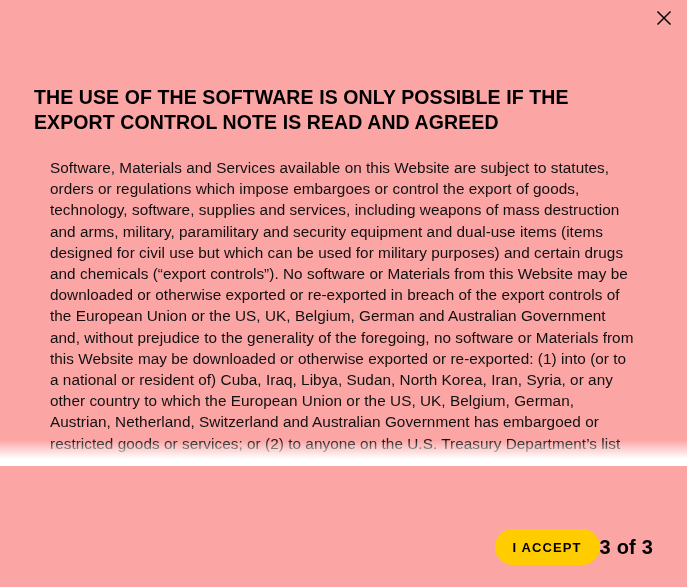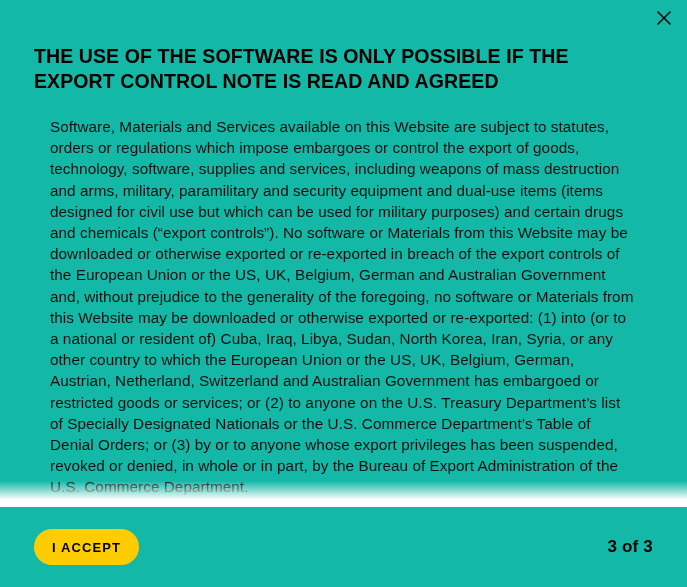--- a/index.html
+++ b/index.html
@@ -13,23 +13,24 @@
     background: #ffffff;
     font-family: "Liberation Sans", sans-serif;
     color: #000000;
     overflow: hidden;
     position: relative;
   }
 
   #modal {
     position: absolute;
     inset: 0;
-    background: #14b8a6;
+    background: #fca5a5;
     display: flex;
     flex-direction: column;
+    gap: 41px;
   }
 
   
   .top-bar {
     height: 36px;
     flex: 0 0 auto;
     display: flex;
     align-items: center;
     justify-content: flex-end;
     padding-right: 10px;
@@ -88,40 +89,40 @@
     background: linear-gradient(to bottom, rgba(255,255,255,0) 0%, #ffffff 72%);
     pointer-events: none;
   }
 
   
   .footer {
     flex: 0 0 auto;
     height: 80px;
     display: flex;
     align-items: center;
-    justify-content: space-between;
+    justify-content: flex-end;
     padding: 0 34px;
   }
   .accept-btn {
     background: #ffcc00;
     border: 0;
     color: #000000;
     font-family: "Liberation Sans", sans-serif;
     font-size: 13px;
     font-weight: bold;
     letter-spacing: 1.1px;
     text-transform: uppercase;
     padding: 0 18px;
     height: 36px;
     min-width: 100px;
     border-radius: 18px;
     cursor: pointer;
   }
   .page-indicator {
-    font-size: 17px;
+    font-size: 20px;
     font-weight: bold;
     color: #000000;
     letter-spacing: 0.2px;
   }
 </style>
 </head>
 <body>
 
 <div id="modal">
 

